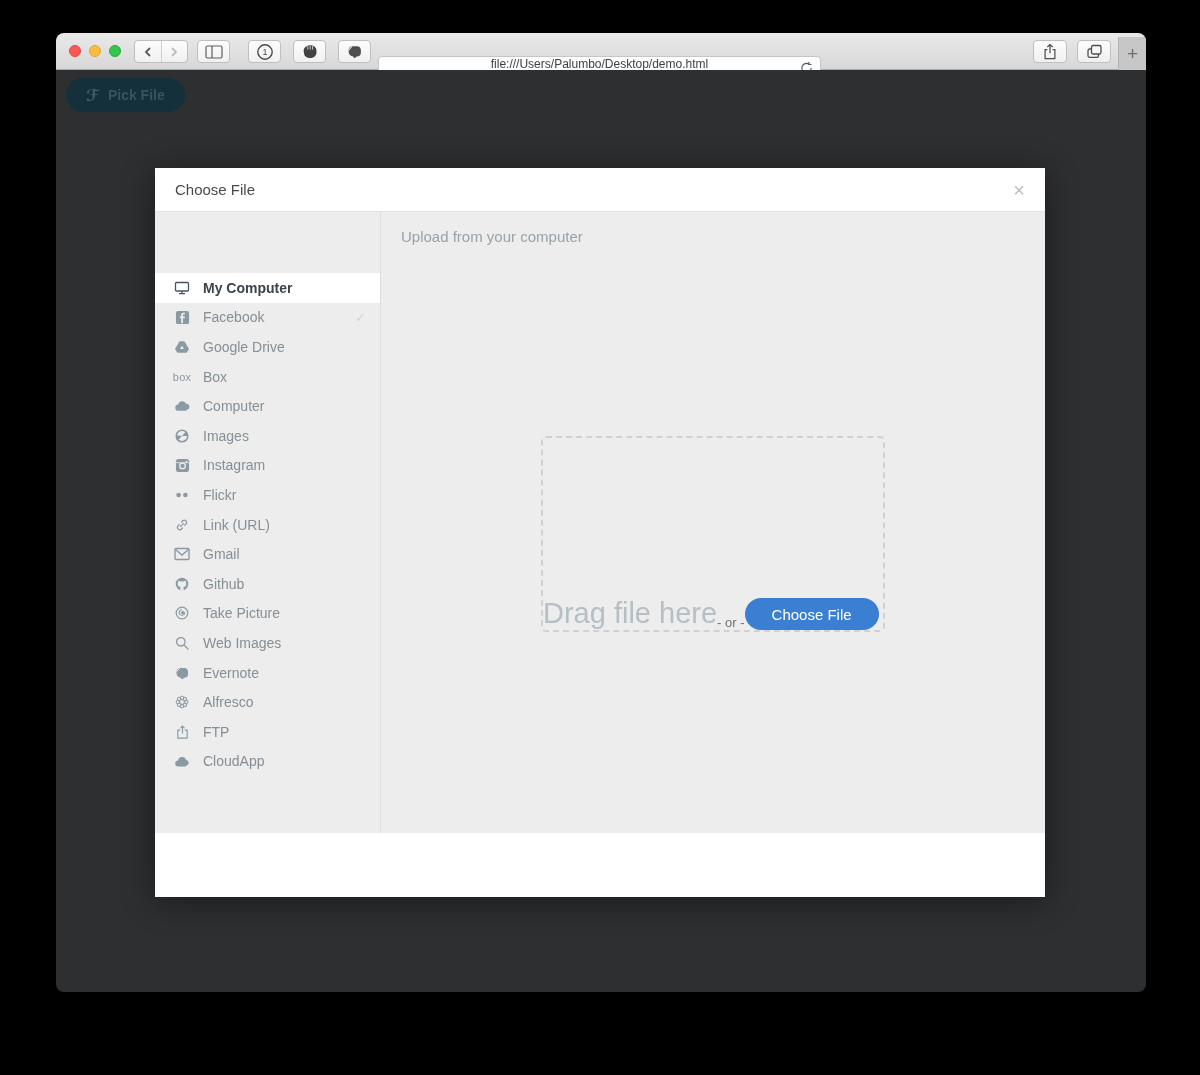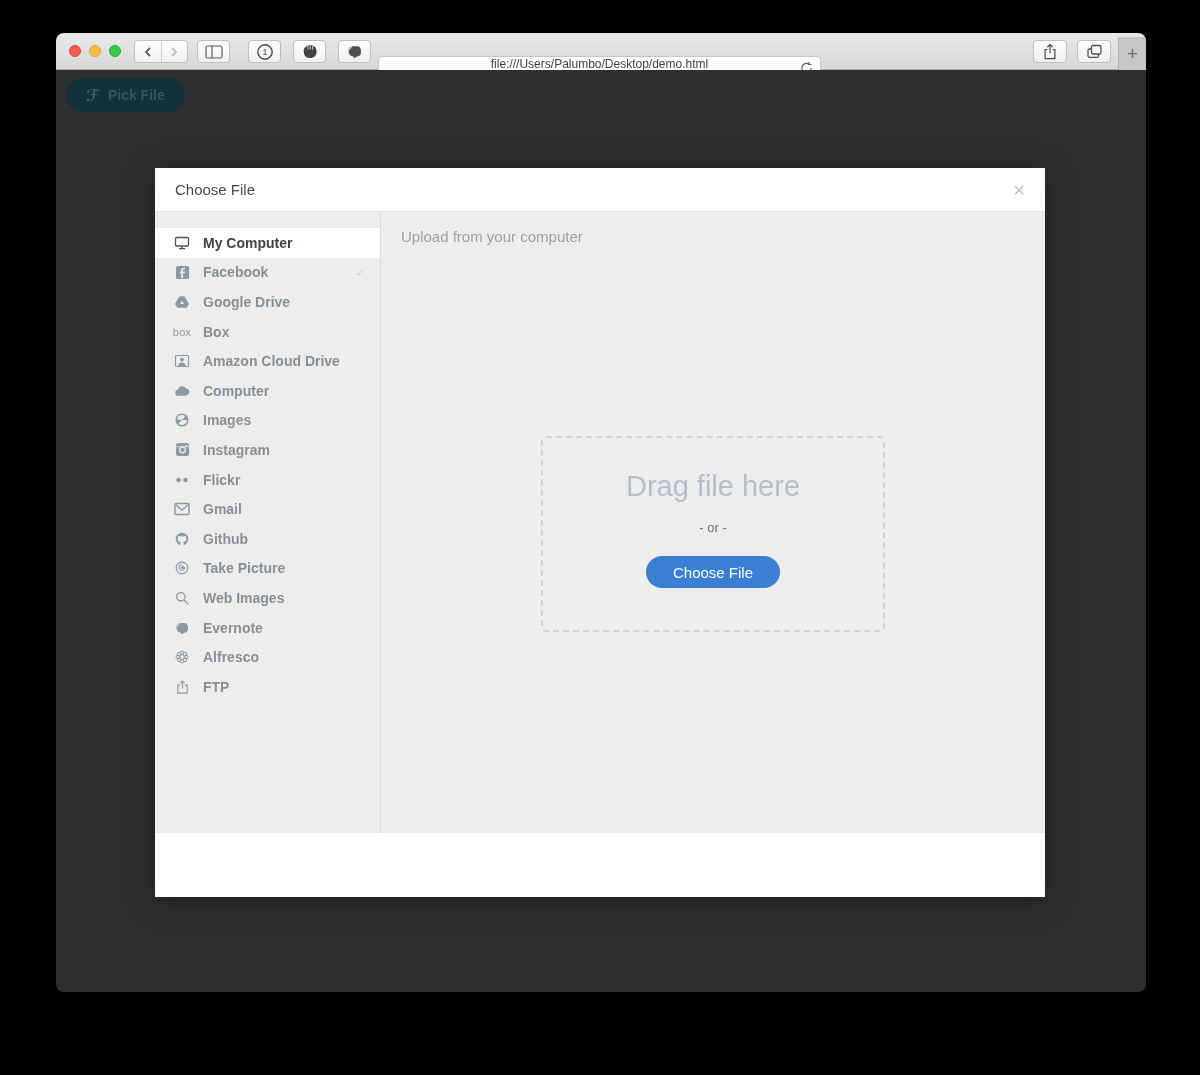--- a/index.html
+++ b/index.html
@@ -59,34 +59,34 @@
   .dlg-title { font-size:15px; color:#4a4a4a; }
   .dlg-close { font-size:20px; color:#b6bfc4; cursor:pointer; line-height:1; }
   .dlg-body { flex:1 1 auto; display:flex; min-height:0; }
   .dlg-footer { height:64px; background:#fff; flex:0 0 auto; }
 
   
   .side { width:226px; background:#ededed; border-right:1px solid #dcdfe0;
           padding-top:16px; overflow:hidden; }
   .side-item { height:29.6px; display:flex; align-items:center;
                padding:0 14px 0 18px; cursor:pointer; color:#8b99a2; }
-  .side-item.selected { background:#fff; color:#4a545c; }
+  .side-item.selected { background:#fff; color:#4a545c;margin-top:45px; }
   .side-item.selected .side-label { color:#3b444c; font-weight:700; }
   .side-icon { width:18px; height:16px; display:flex; align-items:center; justify-content:center; flex:0 0 18px; }
   .side-icon svg { display:block; }
   .box-word { font-size:11px; letter-spacing:.2px; color:currentColor; }
-  .side-label { margin-left:12px; font-size:14px; color:#858f96; flex:1 1 auto; white-space:nowrap;font-weight:bold; }
+  .side-label { margin-left:12px; font-size:14px; color:#858f96; flex:1 1 auto; white-space:nowrap; }
   .side-check { font-size:13px; color:#ccd3d6; }
 
   
   .main { flex:1 1 auto; background:#ededed; position:relative; }
   .main-header { position:absolute; top:16px; left:20px; font-size:15px; color:#98a2a8; }
   .dropzone { position:absolute; top:224px; left:50%; transform:translateX(-50%);
               width:344px; height:196px; border:2px dashed #cfd2d4; border-radius:5px;
-              display:flex; flex-direction:column; align-items:center; }
+              display:flex; flex-direction:row; align-items:flex-end; }
   .drag-label { margin-top:32px; font-size:29px; font-weight:300; color:#b4bfc6; }
   .or-label { margin-top:17px; font-size:13px; color:#68737a; }
   .choose-btn { margin-top:21px; height:32px; padding:0 27px;
                 background:#3a7fd2; color:#fff; font-size:15px;
                 border:none; border-radius:16px; cursor:pointer;
                 font-family:"Liberation Sans","DejaVu Sans",sans-serif; }
 </style>
 </head>
 <body>
 
@@ -214,31 +214,20 @@
             </div>
             <div class="side-item">
               <span class="side-icon">
                 <span class="box-word">box</span>
               </span>
               <span class="side-label">Box</span>
               <span class="side-check" style="visibility: hidden;"></span>
             </div>
             <div class="side-item">
               <span class="side-icon">
-                <svg width="16" height="16" viewBox="0 0 16 16">
-                  <rect x="1.5" y="2.5" width="13" height="11" rx="1" fill="none" stroke="currentColor" stroke-width="1.2"></rect>
-                  <circle cx="8" cy="6.7" r="1.9" fill="currentColor"></circle>
-                  <path d="M4.2 13c.5-2.4 2-3.4 3.8-3.4s3.3 1 3.8 3.4z" fill="currentColor"></path>
-                </svg>
-              </span>
-              <span class="side-label">Amazon Cloud Drive</span>
-              <span class="side-check" style="visibility: hidden;"></span>
-            </div>
-            <div class="side-item">
-              <span class="side-icon">
                 <svg width="17" height="14" viewBox="0 0 17 14">
                   <path d="M4.6 11.8a3.1 3.1 0 0 1-.4-6.2 4.2 4.2 0 0 1 8-.9 3 3 0 0 1 .3 6.1 1 1 0 0 1-.3 1z" fill="currentColor"></path>
                 </svg>
               </span>
               <span class="side-label">Computer</span>
               <span class="side-check" style="visibility: hidden;"></span>
             </div>
             <div class="side-item">
               <span class="side-icon">
                 <svg width="16" height="16" viewBox="0 0 16 16">
@@ -263,20 +252,33 @@
               <span class="side-check" style="visibility: hidden;"></span>
             </div>
             <div class="side-item">
               <span class="side-icon">
                 <svg width="16" height="16" viewBox="0 0 16 16">
                   <circle cx="4.6" cy="8" r="2.3" fill="currentColor"></circle>
                   <circle cx="11.4" cy="8" r="2.3" fill="currentColor"></circle>
                 </svg>
               </span>
               <span class="side-label">Flickr</span>
+              <span class="side-check" style="visibility: hidden;"></span>
+            </div>
+            <div class="side-item">
+              <span class="side-icon">
+                <svg width="16" height="16" viewBox="0 0 16 16">
+                  <g fill="none" stroke="currentColor" stroke-width="1.3" stroke-linecap="round">
+                    <path d="M6.6 9.4l2.8-2.8"></path>
+                    <path d="M5.2 7.8 3.8 9.2a2.3 2.3 0 0 0 3.2 3.2l1.4-1.4"></path>
+                    <path d="M10.8 8.2l1.4-1.4a2.3 2.3 0 0 0-3.2-3.2L7.6 5"></path>
+                  </g>
+                </svg>
+              </span>
+              <span class="side-label">Link (URL)</span>
               <span class="side-check" style="visibility: hidden;"></span>
             </div>
             <div class="side-item">
               <span class="side-icon">
                 <svg width="16" height="14" viewBox="0 0 16 14">
                   <rect x="1" y="1.5" width="14" height="11" rx="1" fill="none" stroke="currentColor" stroke-width="1.4"></rect>
                   <path d="M1.5 2.5 8 8l6.5-5.5" fill="none" stroke="currentColor" stroke-width="1.4"></path>
                 </svg>
               </span>
               <span class="side-label">Gmail</span>
@@ -344,20 +346,29 @@
             <div class="side-item">
               <span class="side-icon">
                 <svg width="15" height="16" viewBox="0 0 16 16">
                   <path d="M8 9.5V1.8M5.8 3.8 8 1.6l2.2 2.2" fill="none" stroke="currentColor" stroke-width="1.2"></path>
                   <path d="M5.5 6H3v8.5h10V6h-2.5" fill="none" stroke="currentColor" stroke-width="1.2"></path>
                 </svg>
               </span>
               <span class="side-label">FTP</span>
               <span class="side-check" style="visibility: hidden;"></span>
             </div>
+            <div class="side-item">
+              <span class="side-icon">
+                <svg width="17" height="13" viewBox="0 0 17 13">
+                  <path d="M4.3 11.5a3 3 0 0 1-.2-6 4.1 4.1 0 0 1 8-.6 2.8 2.8 0 0 1 .5 5.5 4 4 0 0 1-1 1.1z" fill="currentColor"></path>
+                </svg>
+              </span>
+              <span class="side-label">CloudApp</span>
+              <span class="side-check" style="visibility: hidden;"></span>
+            </div>
           </div>
 
         <div class="main">
           <div class="main-header">Upload from your computer</div>
           <div class="dropzone">
             <div class="drag-label">Drag file here</div>
             <div class="or-label">- or -</div>
             <button class="choose-btn">Choose File</button>
           </div>
         </div>

